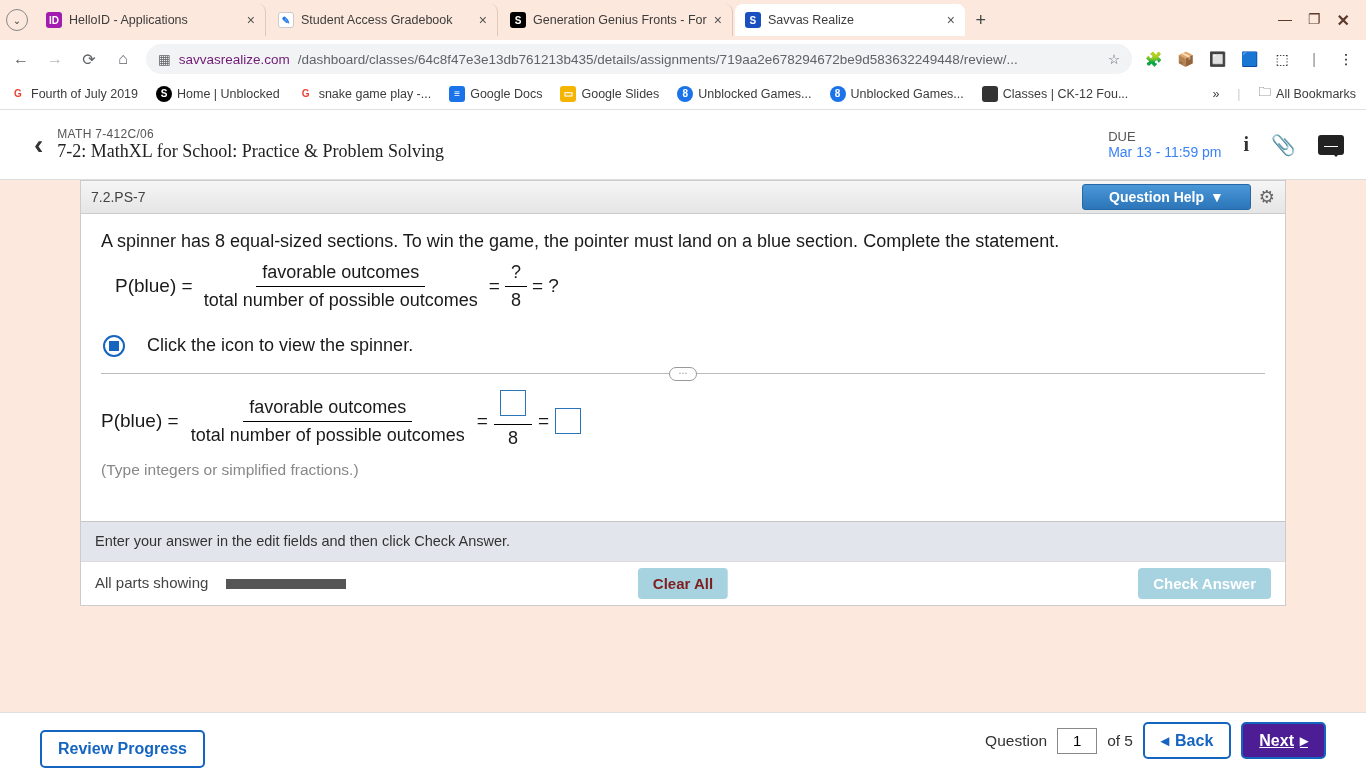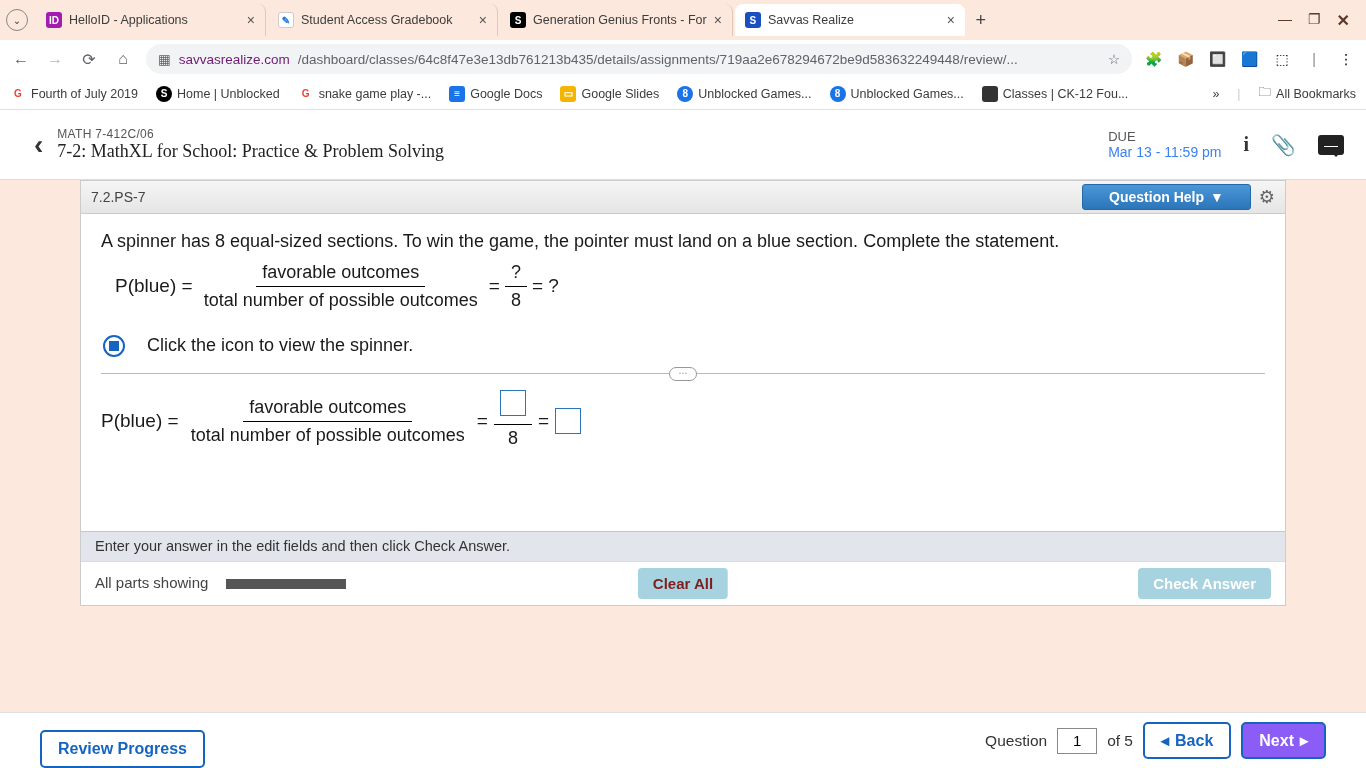--- a/index.html
+++ b/index.html
@@ -59,34 +59,34 @@
 .iconlink { display:flex; align-items:center; gap:22px; margin:8px 0 14px 2px; font-size:18px;}
 .iconlink .ic { width:22px; height:22px; border:2px solid #1565c0; border-radius:50%; display:flex; align-items:center; justify-content:center;}
 .iconlink .ic:before { content:""; width:10px; height:10px; background:#1565c0;}
 .divider { border-top:1px solid #bbb; position:relative; margin:0 -0px 16px -0px;}
 .divider .pill { position:absolute; left:50%; top:-7px; transform:translateX(-50%); width:28px; height:14px; border:1px solid #999; border-radius:7px; background:#fff; font-size:9px; display:flex; align-items:center; justify-content:center; color:#666;}
 .answer-eq { display:flex; align-items:center; gap:6px; font-size:19px; margin-left:0px;}
 .ansbox { width:26px; height:26px; border:1.5px solid #2b75b8; background:#fff;}
 .hint { color:#888; font-size:15.5px; margin-top:6px;}
 
 
-.instrbar { position:absolute; left:0; right:0; bottom:44px; height:30px; background:#e2e6ec; border-top:1px solid #c5c5c5; display:flex; align-items:center; padding:0 14px; font-size:14.5px; color:#333;}
+.instrbar { position:absolute; left:0; right:0; bottom:44px; height:40px; background:#e2e6ec; border-top:1px solid #c5c5c5; display:flex; align-items:center; padding:0 14px; font-size:14.5px; color:#333;}
 .actionbar { position:absolute; left:0; right:0; bottom:0; height:44px; background:#fff; border-top:1px solid #dcdcdc; display:flex; align-items:center; padding:0 14px; font-size:15px; color:#444;}
 .progbar { width:120px; height:10px; background:#555; margin-left:18px;}
 .btn { padding:6px 14px; border-radius:4px; font-size:15px; font-weight:bold; border:1px solid transparent;}
 .btn-clear { background:#a7d2e0; color:#7f1d1d; margin-left:auto; margin-right:auto; position:absolute; left:50%; transform:translateX(-50%);}
 .btn-check { background:#a7d2e0; color:#fff; margin-left:auto;}
 
 
 .bottomnav { position:absolute; left:0; right:0; bottom:0; height:56px; background:#fff; border-top:1px solid #e0e0e0; display:flex; align-items:center; padding:0 40px;}
 .reviewbtn { border:2px solid #1565c0; color:#1565c0; background:#fff; padding:8px 16px; border-radius:5px; font-size:16px; font-weight:bold;margin-top:17px;}
 .qnav { margin-left:auto; display:flex; align-items:center; gap:10px; font-size:15.5px; color:#333;}
 .qinput { width:40px; height:26px; border:1px solid #888; text-align:center; font-size:15px;}
 .navbtn2 { border:2px solid #1565c0; color:#1565c0; background:#fff; padding:7px 16px; border-radius:5px; font-size:16px; font-weight:bold; display:flex; align-items:center; gap:6px;}
-.navbtn2.primary { background:#8b5cf6; color:#fff;}
+.navbtn2.primary { background:#4c1d95; color:#fff;text-decoration:underline;}
 </style>
 </head>
 <body>
 
 <div class="tabbar">
   <div class="tabdrop">⌄</div>
   <div class="tab">
     <span class="fav" style="background:#a21caf">ID</span>
     <span class="title">HelloID - Applications</span>
     <span class="x">×</span>
@@ -237,20 +237,21 @@
         <span class="den">total number of possible outcomes</span>
       </span>
       <span>=</span>
       <span class="frac">
         <span class="num"><span class="ansbox" style="display:inline-block"></span></span>
         <span class="den">8</span>
       </span>
       <span>=</span>
       <span class="ansbox" style="display:inline-block"></span>
     </div>
+    <div class="hint">(Type integers or simplified fractions.)</div>
 
     <div class="instrbar">Enter your answer in the edit fields and then click Check Answer.</div>
     <div class="actionbar">
       <span>All parts showing</span>
       <span class="progbar"></span>
       <button class="btn btn-clear">Clear All</button>
       <button class="btn btn-check">Check Answer</button>
     </div>
   </div>
 </div>

